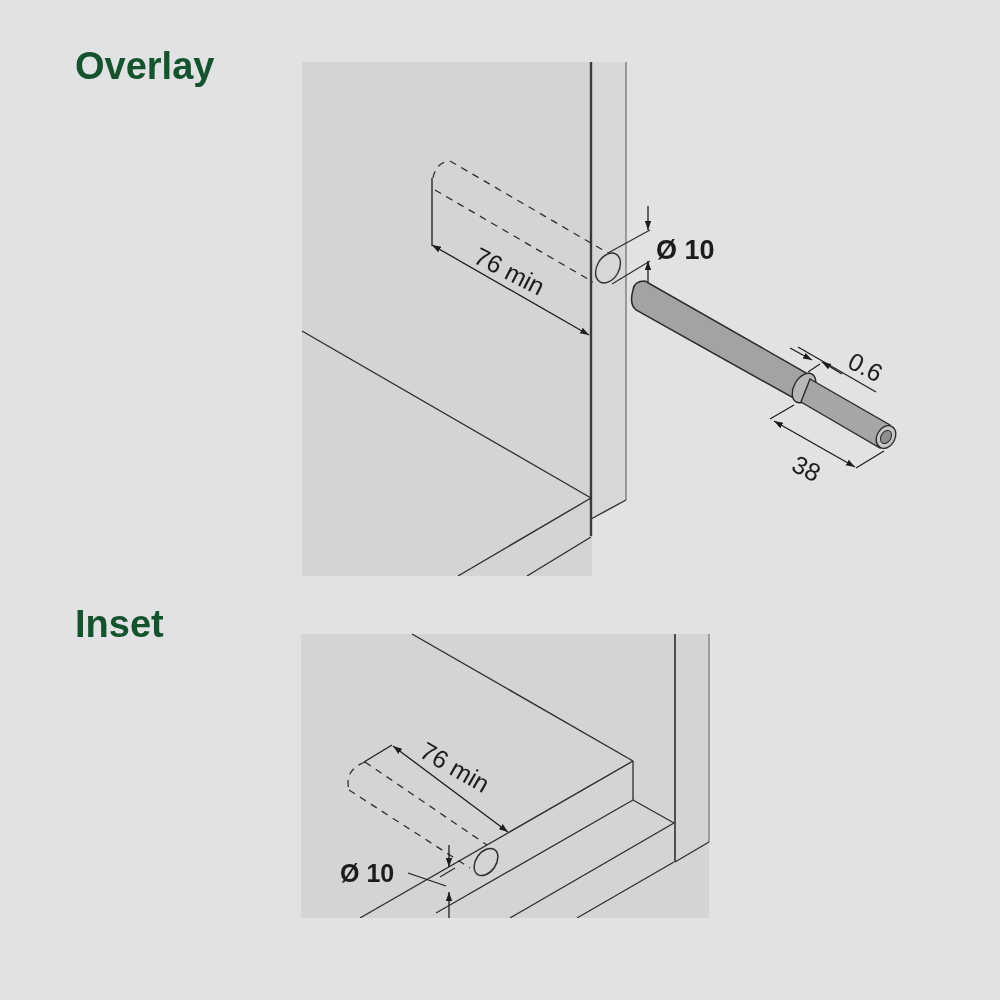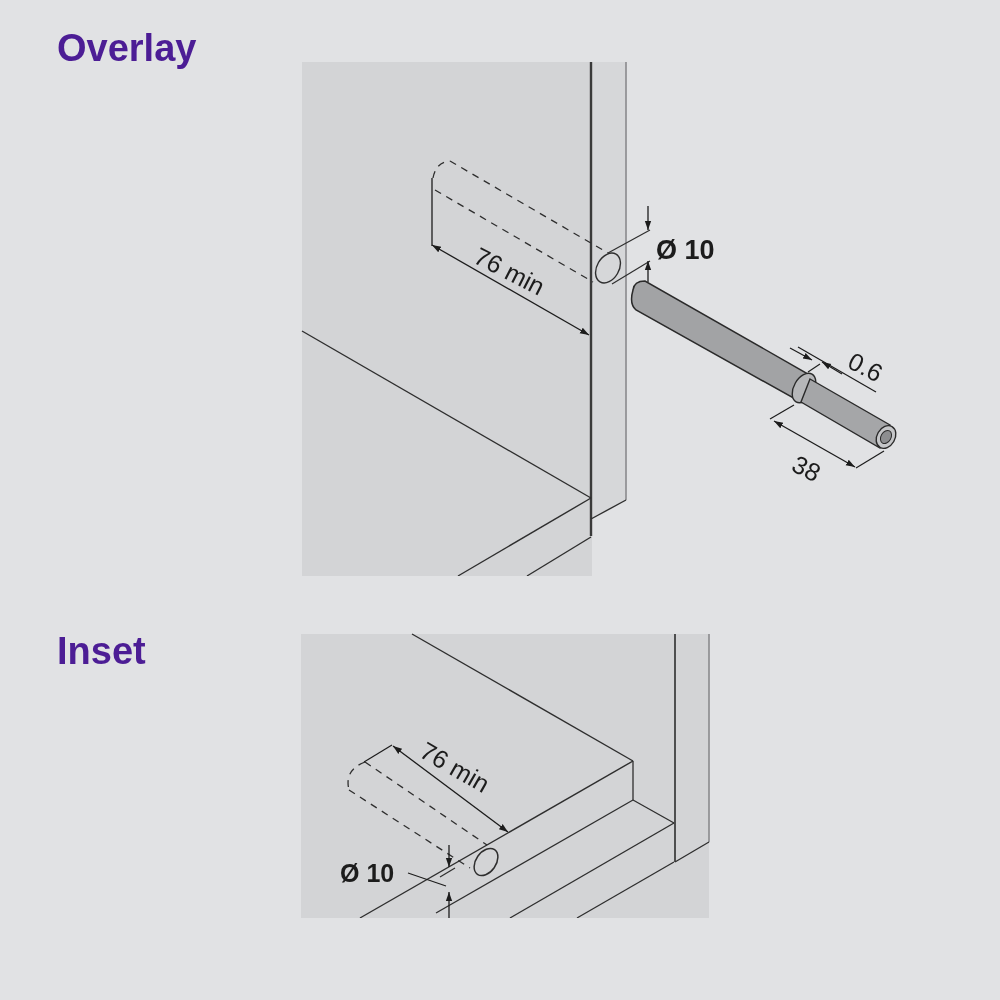--- a/index.html
+++ b/index.html
@@ -8,26 +8,26 @@
       background: #e1e2e4;
       position: relative;
       overflow: hidden;
       font-family: "Liberation Sans", sans-serif;
     }
     .section-title {
       position: absolute;
       font-family: "Liberation Sans", sans-serif;
       font-weight: bold;
       font-size: 38px;
-      color: #4c1d95;
-      margin: 0;
+      color: #14532d;
+      margin: 18px;
       line-height: 1;
     }
     #title-overlay { left: 57px; top: 29px; }
-    #title-inset { left: 57px; top: 632px; }
+    #title-inset { left: 57px; top: 587px; }
     svg.drawing { position: absolute; left: 0; top: 0; }
     .dim-text {
       font-family: "Liberation Sans", sans-serif;
       fill: #1c1c1c;
     }
     .dim-bold { font-weight: bold; }
   </style>
 </head>
 <body>
 

